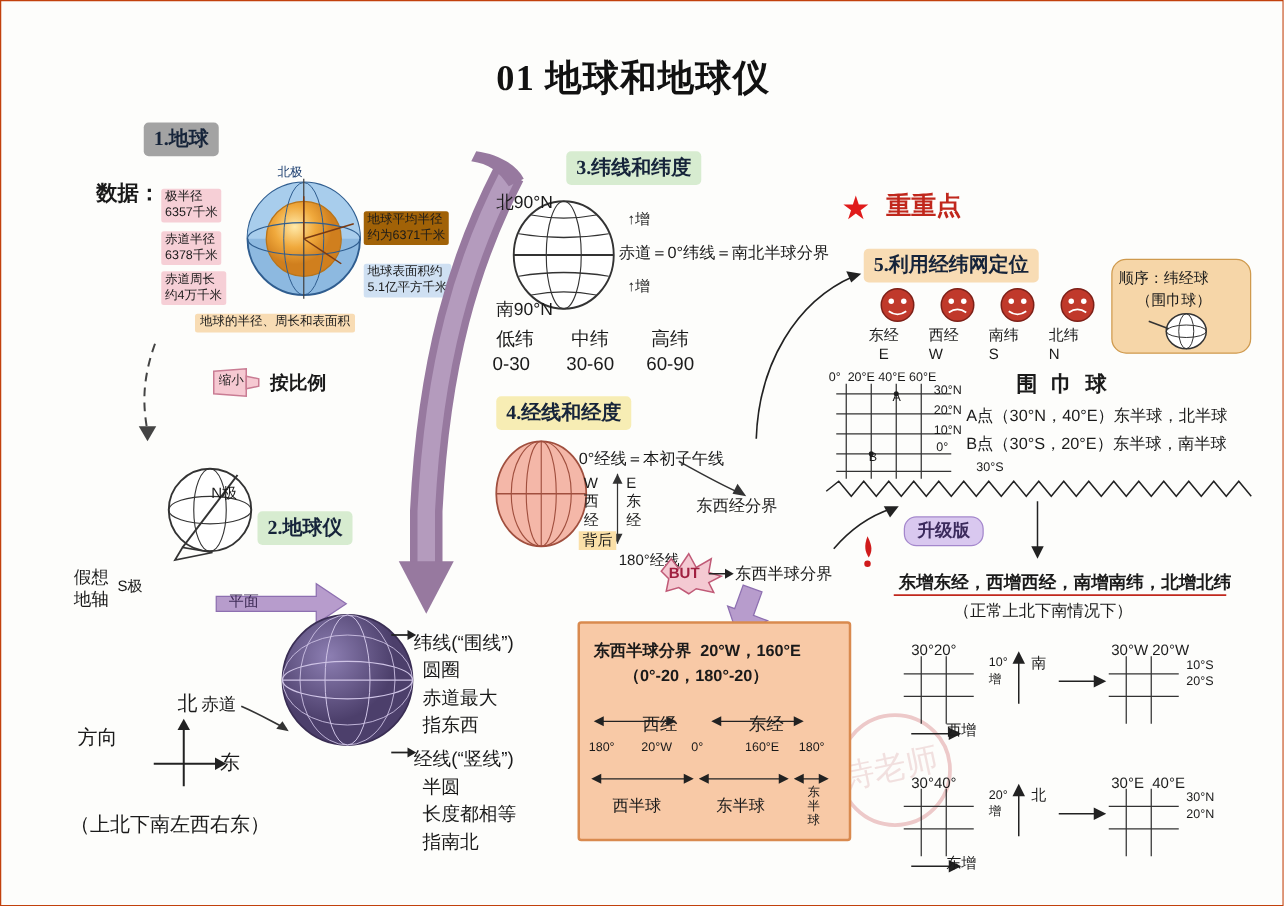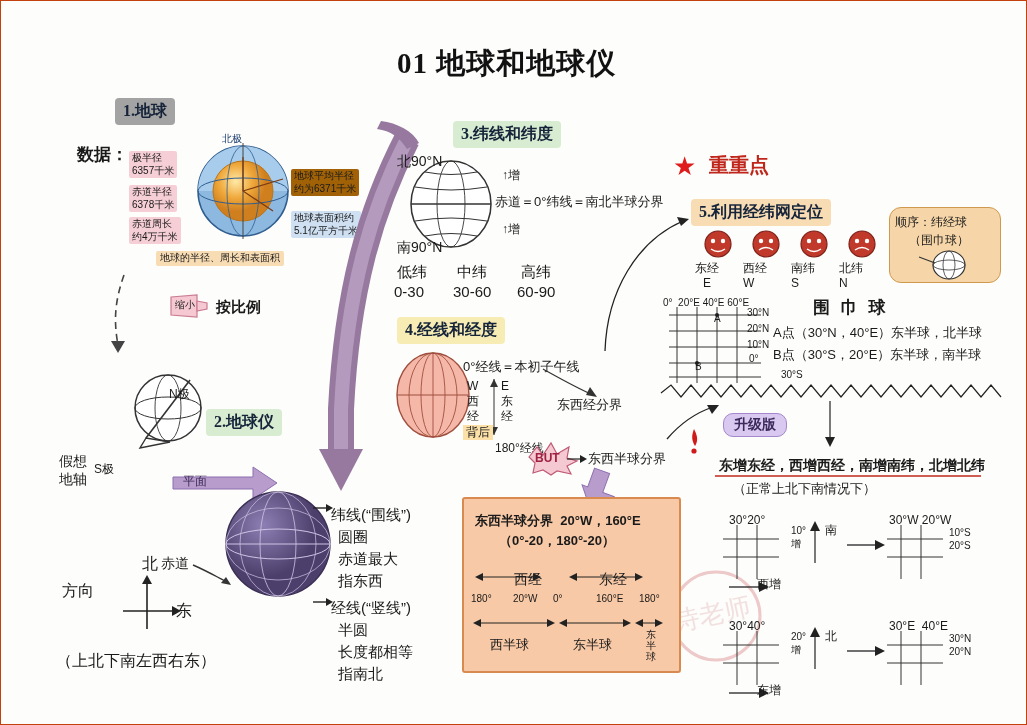--- a/index.html
+++ b/index.html
@@ -391,21 +391,21 @@
 
   <svg class="abs" style="left:820px;top:400px;" width="18" height="48">
     <line x1="9" y1="0" x2="9" y2="38" stroke="#222" stroke-width="1.2"></line>
     <path d="M9 46 l-5 -10 l10 0 z" fill="#222"></path>
   </svg>
 
   <div class="abs t bold" style="left:718px;top:456px;font-size:14px;color:#1a1a1a;">东增东经，西增西经，南增南纬，北增北纬</div>
   <svg class="abs" style="left:714px;top:472px;" width="268" height="6">
     <line x1="0" y1="3" x2="266" y2="3" stroke="#c0271c" stroke-width="1.4"></line>
   </svg>
-  <div class="abs t lbl" style="left:732px;top:480px;font-size:13px;">（正常上北下南情况下）</div>
+  <div class="abs t lbl" style="left:762px;top:480px;font-size:13px;">（正常上北下南情况下）</div>
 
   <div class="abs t lbl sm" style="left:728px;top:512px;">30°20°</div>
   <svg class="abs" style="left:722px;top:524px;" width="64" height="56">
     <line x1="14" y1="0" x2="14" y2="54" stroke="#333" stroke-width="1"></line>
     <line x1="34" y1="0" x2="34" y2="54" stroke="#333" stroke-width="1"></line>
     <line x1="0" y1="14" x2="56" y2="14" stroke="#333" stroke-width="1"></line>
     <line x1="0" y1="32" x2="56" y2="32" stroke="#333" stroke-width="1"></line>
   </svg>
   <div class="abs t lbl xs" style="left:790px;top:524px;">10°
 增</div>

